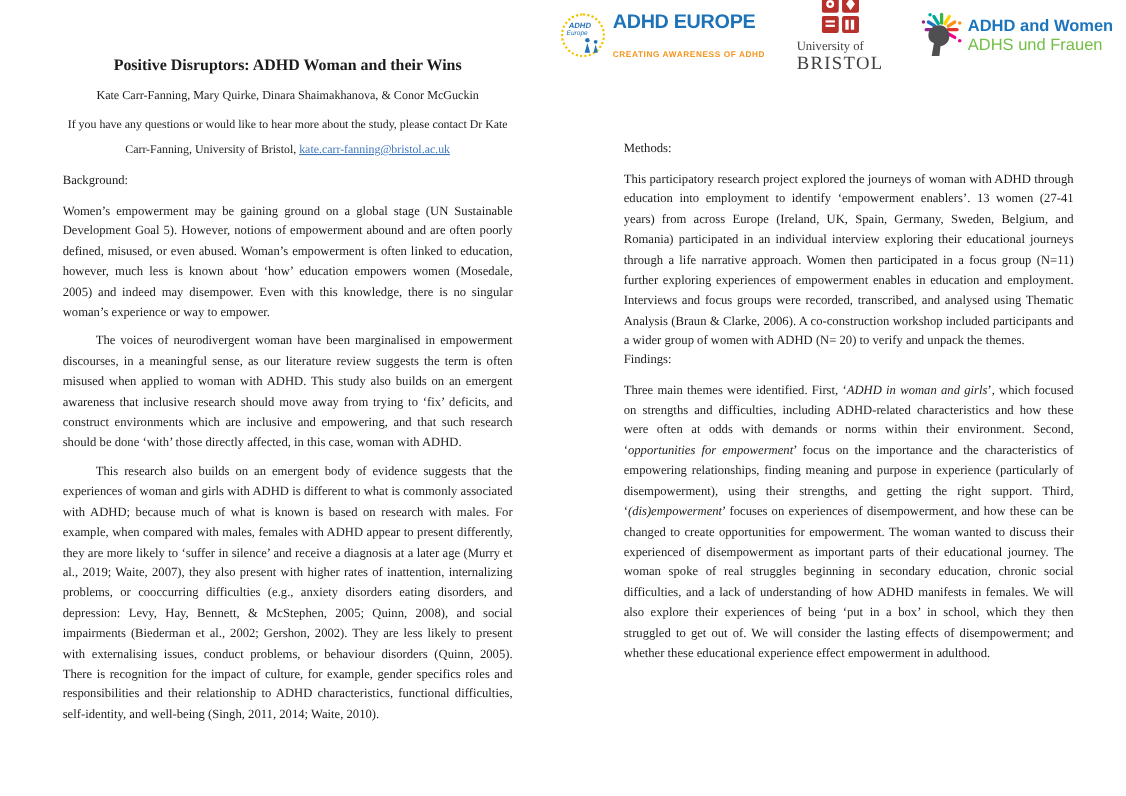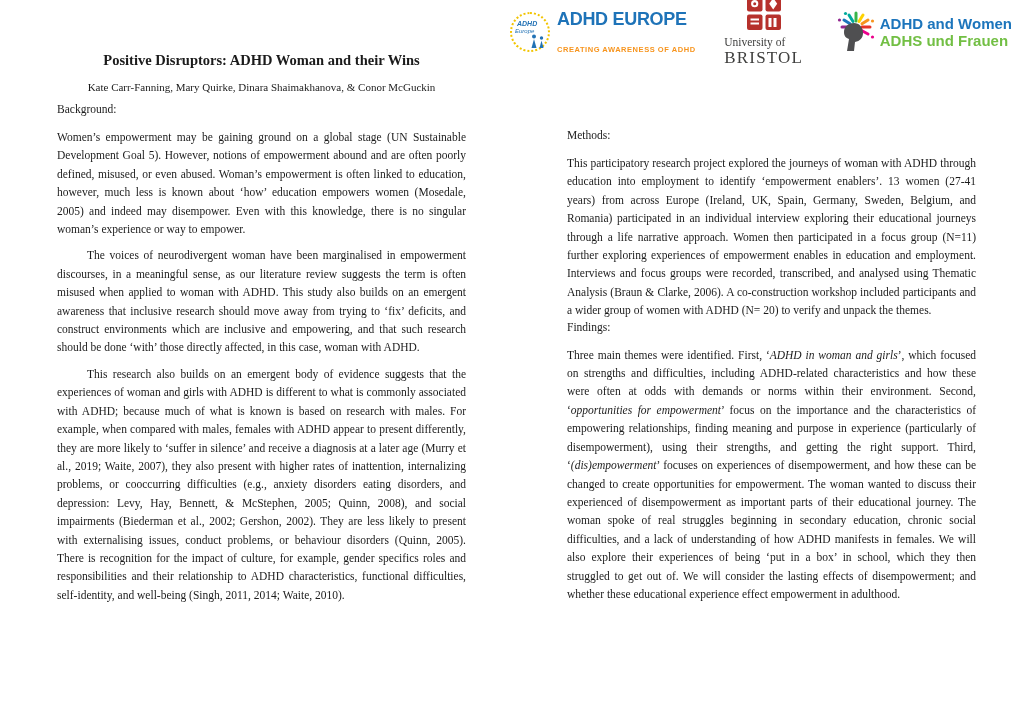--- a/index.html
+++ b/index.html
@@ -33,21 +33,21 @@
   .eu-sub { font-size: 7.5px; font-weight: bold; color: #f7941d; letter-spacing: 0.55px; margin-top: 17px; }
 
   
   .logo-bristol { gap: 6px; flex-direction: column; }
   .bristol-b1 { font-family: "Liberation Serif", serif; font-size: 11.5px; color: #3f3f3e; line-height: 1.1; }
   .bristol-b2 { font-family: "Liberation Serif", serif; font-size: 17px; letter-spacing: 1.2px; color: #3f3f3e; line-height: 1.1; }
 
   
   .logo-women { gap: 4px; }
   .women-w1 { font-size: 15px; font-weight: bold; color: #1c75bc; line-height: 1.15; }
-  .women-w2 { font-size: 15px; font-weight: bold; color: #72bf44; line-height: 1.15; }
+  .women-w2 { font-size: 15px; font-weight: normal; color: #72bf44; line-height: 1.15; }
 
   
   .col { position: absolute; width: 409px; }
   .col-left  { left: 57px;  top: 52px; }
   .col-right { left: 567px; top: 128px; }
 
   h1.doc-title {
     font-size: 14.5px; font-weight: bold; text-align: center;
     margin: 0 0 12px 0; line-height: 17px;
   }
@@ -135,20 +135,21 @@
       <div class="women-w1">ADHD and Women</div>
       <div class="women-w2">ADHS und Frauen</div>
     </div>
   </div>
 
 </div>
 
 <section class="col col-left">
   <h1 class="doc-title">Positive Disruptors: ADHD Woman and their Wins</h1>
   <p class="authors">Kate Carr-Fanning, Mary Quirke, Dinara Shaimakhanova, &amp; Conor McGuckin</p>
+  <p class="contact"><span>If you have any questions or would like to hear more about the study, please contact Dr Kate Carr-Fanning, University of Bristol, </span><a href="#">kate.carr-fanning@bristol.ac.uk</a></p>
   <h2 class="sec-heading">Background:</h2>
   <p class="body">Women’s empowerment may be gaining ground on a global stage (UN Sustainable Development Goal 5). However, notions of empowerment abound and are often poorly defined, misused, or even abused. Woman’s empowerment is often linked to education, however, much less is known about ‘how’ education empowers women (Mosedale, 2005) and indeed may disempower. Even with this knowledge, there is no singular woman’s experience or way to empower.</p>
   <p class="body indent">The voices of neurodivergent woman have been marginalised in empowerment discourses, in a meaningful sense, as our literature review suggests the term is often misused when applied to woman with ADHD. This study also builds on an emergent awareness that inclusive research should move away from trying to ‘fix’ deficits, and construct environments which are inclusive and empowering, and that such research should be done ‘with’ those directly affected, in this case, woman with ADHD.</p>
   <p class="body indent">This research also builds on an emergent body of evidence suggests that the experiences of woman and girls with ADHD is different to what is commonly associated with ADHD; because much of what is known is based on research with males. For example, when compared with males, females with ADHD appear to present differently, they are more likely to ‘suffer in silence’ and receive a diagnosis at a later age (Murry et al., 2019; Waite, 2007), they also present with higher rates of inattention, internalizing problems, or cooccurring difficulties (e.g., anxiety disorders eating disorders, and depression: Levy, Hay, Bennett, &amp; McStephen, 2005; Quinn, 2008), and social impairments (Biederman et al., 2002; Gershon, 2002). They are less likely to present with externalising issues, conduct problems, or behaviour disorders (Quinn, 2005). There is recognition for the impact of culture, for example, gender specifics roles and responsibilities and their relationship to ADHD characteristics, functional difficulties, self-identity, and well-being (Singh, 2011, 2014; Waite, 2010).</p>
 </section>
 
 <section class="col col-right">
   <h2 class="sec-heading">Methods:</h2>
   <p class="body">This participatory research project explored the journeys of woman with ADHD through education into employment to identify ‘empowerment enablers’. 13 women (27-41 years) from across Europe (Ireland, UK, Spain, Germany, Sweden, Belgium, and Romania) participated in an individual interview exploring their educational journeys through a life narrative approach. Women then participated in a focus group (N=11) further exploring experiences of empowerment enables in education and employment. Interviews and focus groups were recorded, transcribed, and analysed using Thematic Analysis (Braun &amp; Clarke, 2006). A co-construction workshop included participants and a wider group of women with ADHD (N= 20) to verify and unpack the themes.</p>
   <h2 class="sec-heading findings-gap">Findings:</h2>

